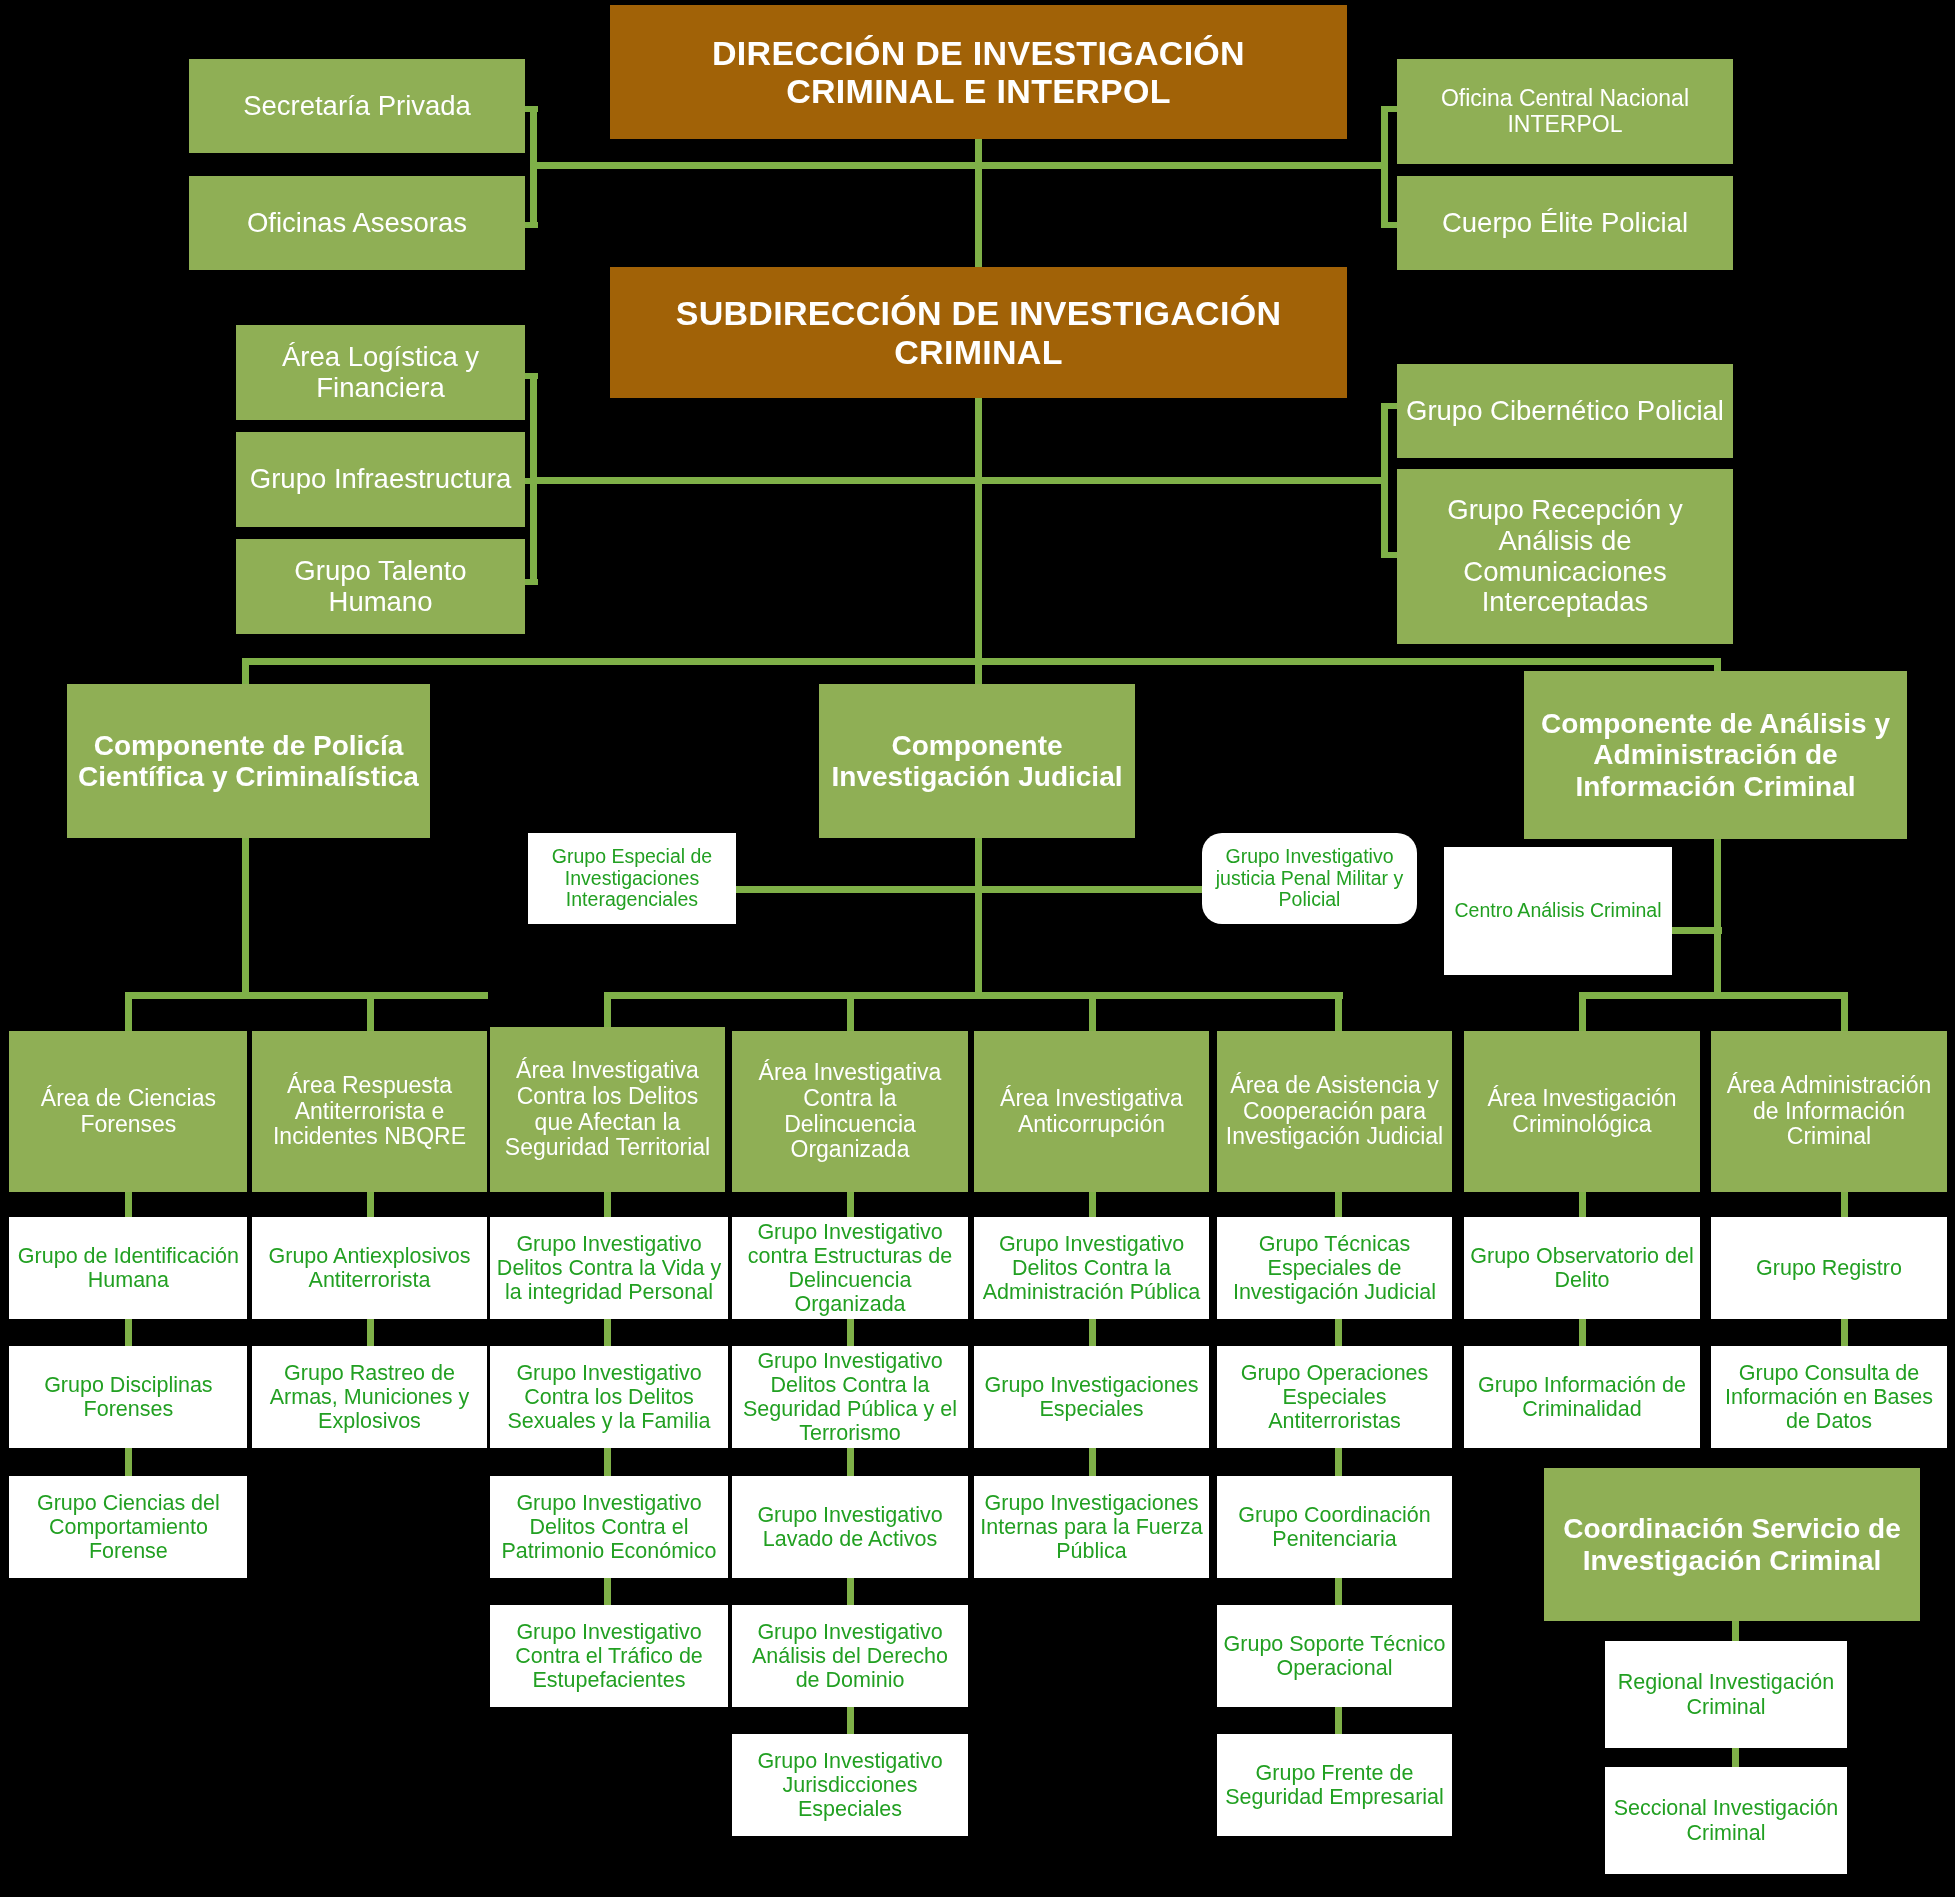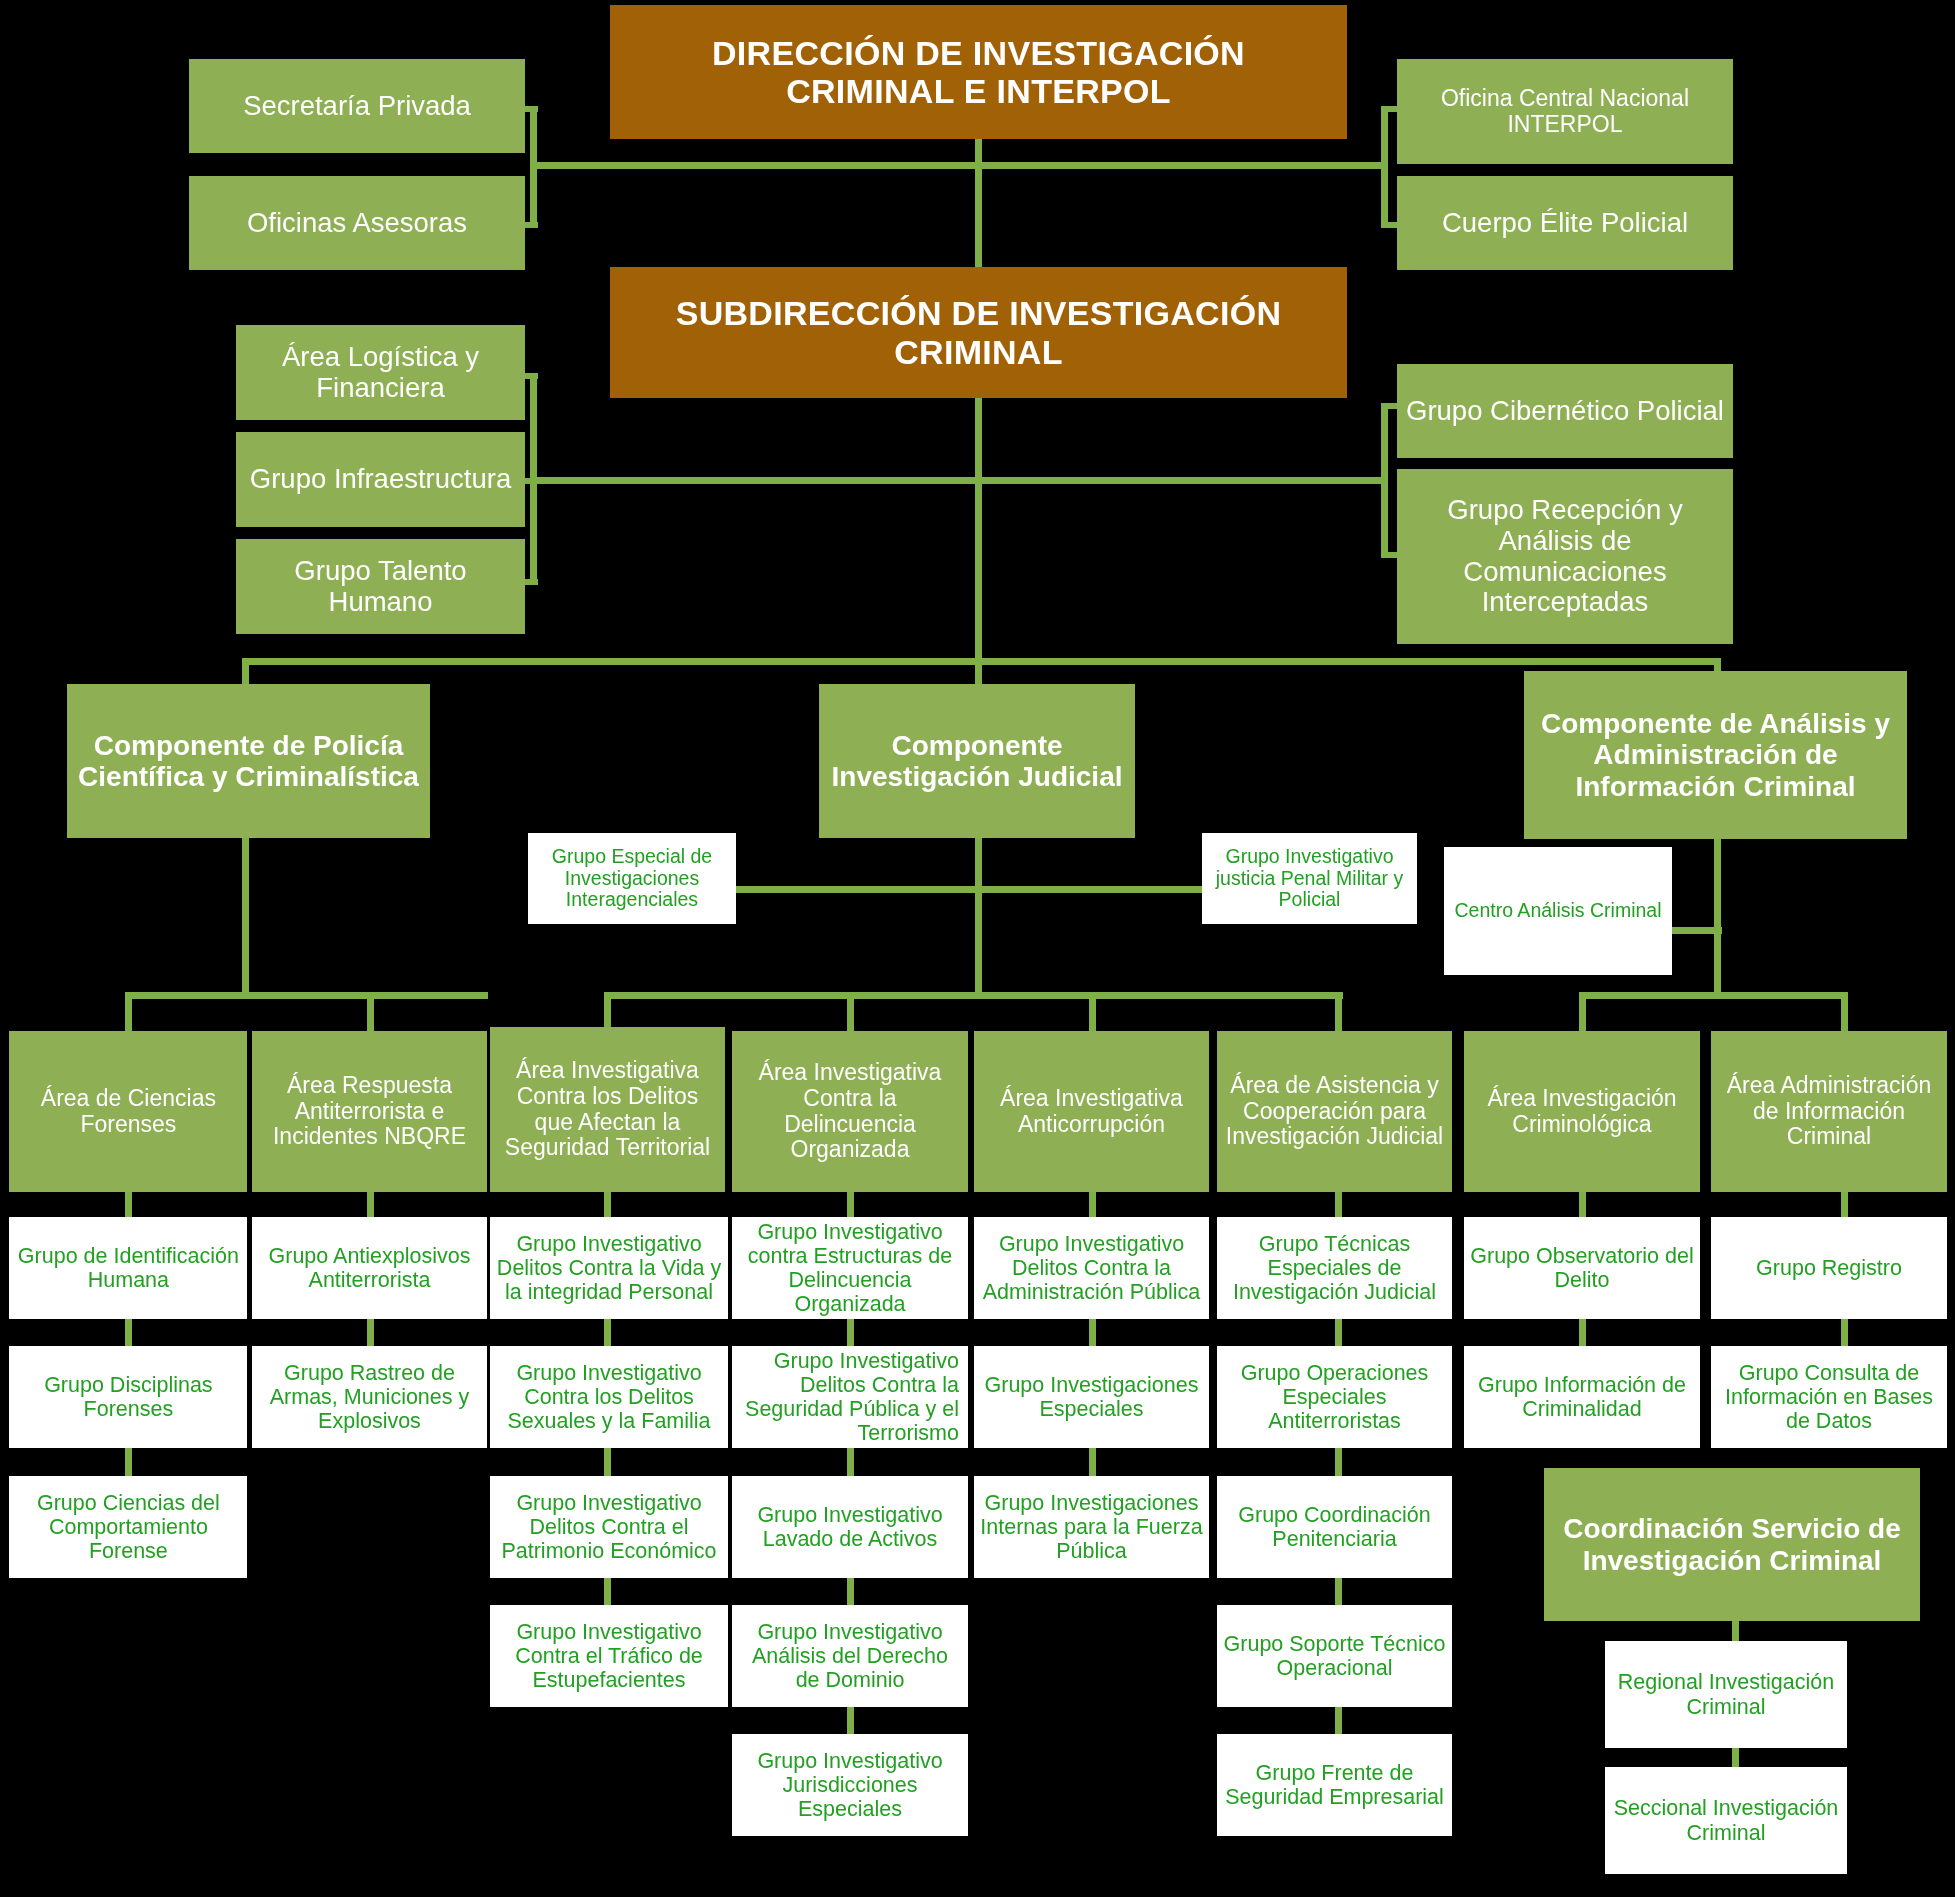--- a/index.html
+++ b/index.html
@@ -146,21 +146,21 @@
   <div class="box grn-b" style="left:819px;top:684px;width:316px;height:154px;font-size:28px;padding:0 9.4px;">
     <span>Componente Investigación Judicial</span>
   </div>
   <div class="box grn-b" style="left:1524px;top:671px;width:383px;height:168px;font-size:28px;padding:0 6.7px;">
     <span>Componente de Análisis y Administración de Información Criminal</span>
   </div>
 
   <div class="box wht" style="left:528px;top:833px;width:208px;height:91px;font-size:19.5px;padding:0 5.4px;">
     <span>Grupo Especial de Investigaciones Interagenciales</span>
   </div>
-  <div class="box wht" style="left:1202px;top:833px;width:215px;height:91px;font-size:19.5px;padding:0 5.4px;">
+  <div class="box wht" style="left:1202px;top:833px;width:215px;height:91px;font-size:19.5px;padding:0 5.4px;border-radius:20px;">
     <span>Grupo Investigativo justicia Penal Militar y Policial</span>
   </div>
   <div class="box wht" style="left:1444px;top:847px;width:228px;height:128px;font-size:19.5px;padding:0 5.4px;">
     <span>Centro Análisis Criminal</span>
   </div>
 
   <div class="box grn" style="left:9.4px;top:1031px;width:238px;height:161px;font-size:23px;padding:0 5.4px;">
     <span>Área de Ciencias Forenses</span>
   </div>
   <div class="box grn" style="left:252px;top:1031px;width:235px;height:161px;font-size:23px;padding:0 5.4px;">
@@ -211,21 +211,21 @@
   <div class="box wht" style="left:490px;top:1476px;width:238px;height:102px;font-size:21.5px;padding:0 5.4px;">
     <span>Grupo Investigativo Delitos Contra el Patrimonio Económico</span>
   </div>
   <div class="box wht" style="left:490px;top:1605px;width:238px;height:102px;font-size:21.5px;padding:0 5.4px;">
     <span>Grupo Investigativo Contra el Tráfico de Estupefacientes</span>
   </div>
 
   <div class="box wht" style="left:732px;top:1217px;width:236px;height:102px;font-size:21.5px;padding:0 5.4px;">
     <span>Grupo Investigativo contra Estructuras de Delincuencia Organizada</span>
   </div>
-  <div class="box wht" style="left:732px;top:1346px;width:236px;height:102px;font-size:21.5px;padding:0 9px;text-align:right;">
+  <div class="box wht" style="left:732px;top:1346px;width:236px;height:102px;font-size:21.5px;padding:0 9px;">
     <span>Grupo Investigativo Delitos Contra la Seguridad Pública y el Terrorismo</span>
   </div>
   <div class="box wht" style="left:732px;top:1476px;width:236px;height:102px;font-size:21.5px;padding:0 5.4px;">
     <span>Grupo Investigativo Lavado de Activos</span>
   </div>
   <div class="box wht" style="left:732px;top:1605px;width:236px;height:102px;font-size:21.5px;padding:0 5.4px;">
     <span>Grupo Investigativo Análisis del Derecho de Dominio</span>
   </div>
   <div class="box wht" style="left:732px;top:1734px;width:236px;height:102px;font-size:21.5px;padding:0 5.4px;">
     <span>Grupo Investigativo Jurisdicciones Especiales</span>

